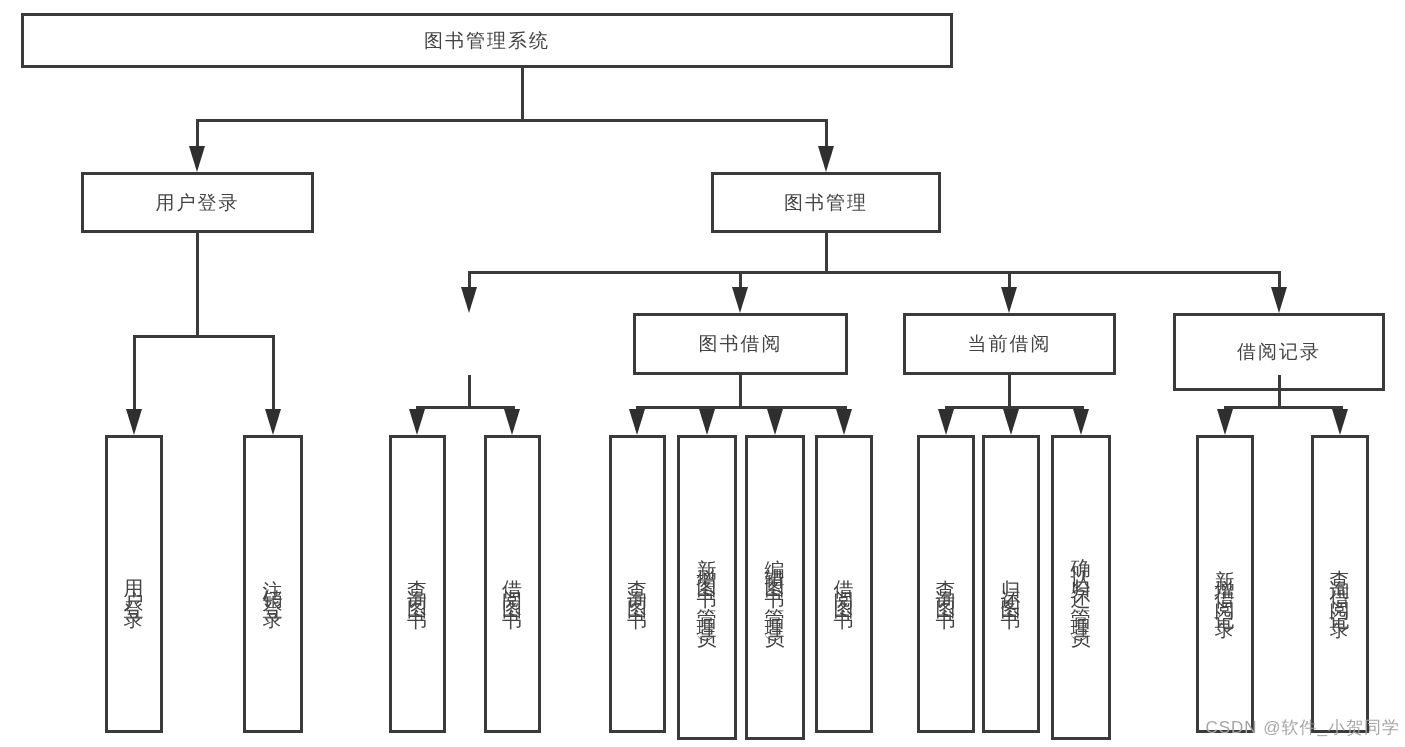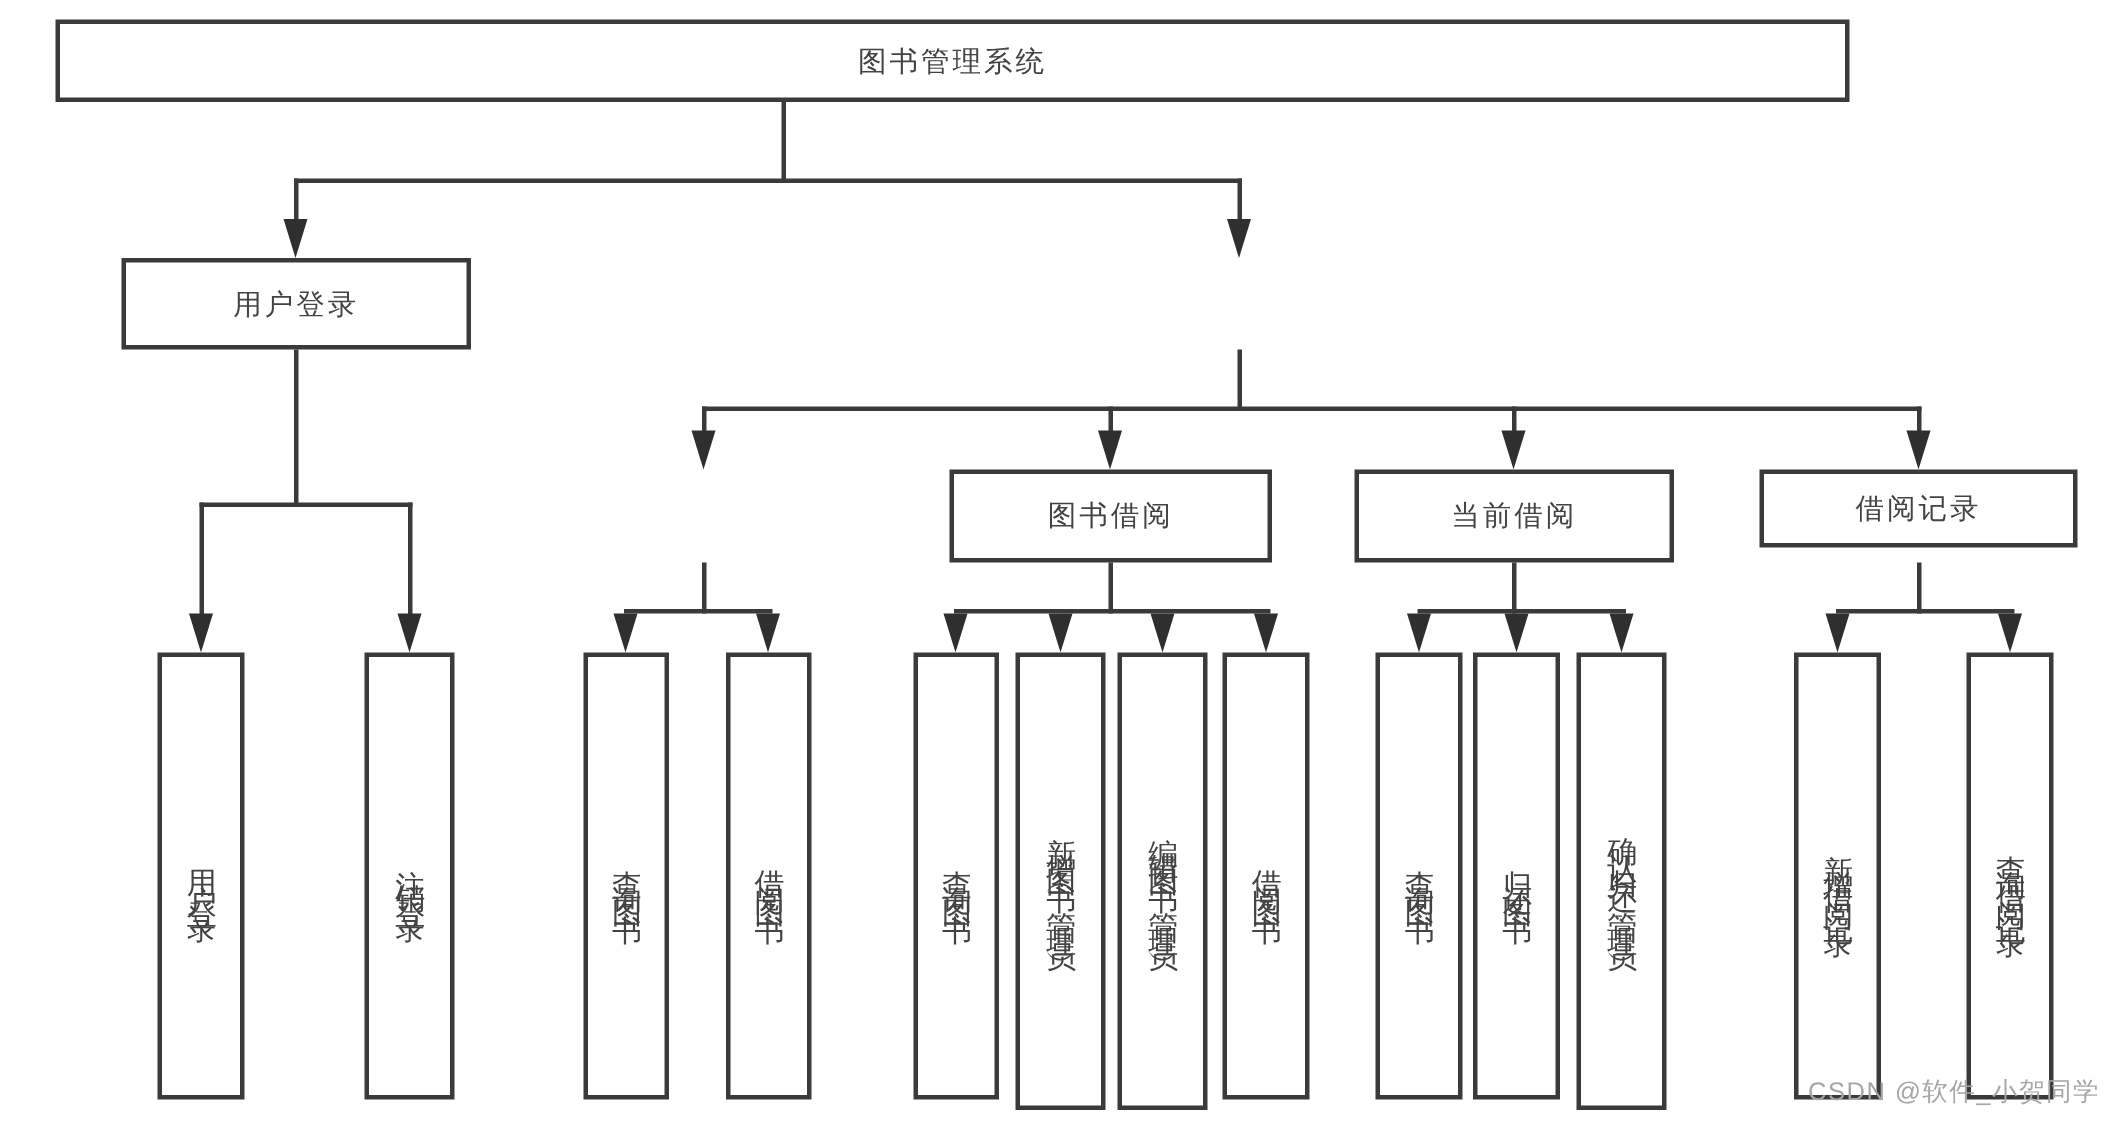--- a/index.html
+++ b/index.html
@@ -27,35 +27,38 @@
   .watermark{
     position:absolute;right:5px;top:716px;font-size:17px;color:#a6a6a6;
     letter-spacing:1px;z-index:6;white-space:nowrap;
   }
 </style>
 </head>
 <body>
 
 <div class="stage">
 
-  <div class="box" style="left:21px;top:13px;width:1196px;height:55px;margin-left:16px;">
+  <div class="box" style="left:21px;top:13px;width:932px;height:55px;">
     <span class="hlabel">图书管理系统</span>
   </div>
 
   <div class="box" style="left:81px;top:172px;width:233px;height:61px;">
     <span class="hlabel">用户登录</span>
+  </div>
+  <div class="box" style="left:711px;top:172px;width:230px;height:61px;">
+    <span class="hlabel">图书管理</span>
   </div>
 
   <div class="box" style="left:903px;top:313px;width:213px;height:62px;">
     <span class="hlabel">当前借阅</span>
   </div>
   <div class="box" style="left:633px;top:313px;width:215px;height:62px;">
     <span class="hlabel">图书借阅</span>
   </div>
-  <div class="box" style="left:1173px;top:313px;width:212px;height:52px;">
+  <div class="box" style="left:1173px;top:313px;width:212px;height:78px;">
     <span class="hlabel">借阅记录</span>
   </div>
 
   <div class="box leaf" style="left:105px;top:435px;width:58px;height:298px;">
     <span class="vlabel">用户登录</span>
   </div>
   <div class="box leaf" style="left:243px;top:435px;width:60px;height:298px;">
     <span class="vlabel">注销登录</span>
   </div>
   <div class="box leaf" style="left:389px;top:435px;width:57px;height:298px;">

